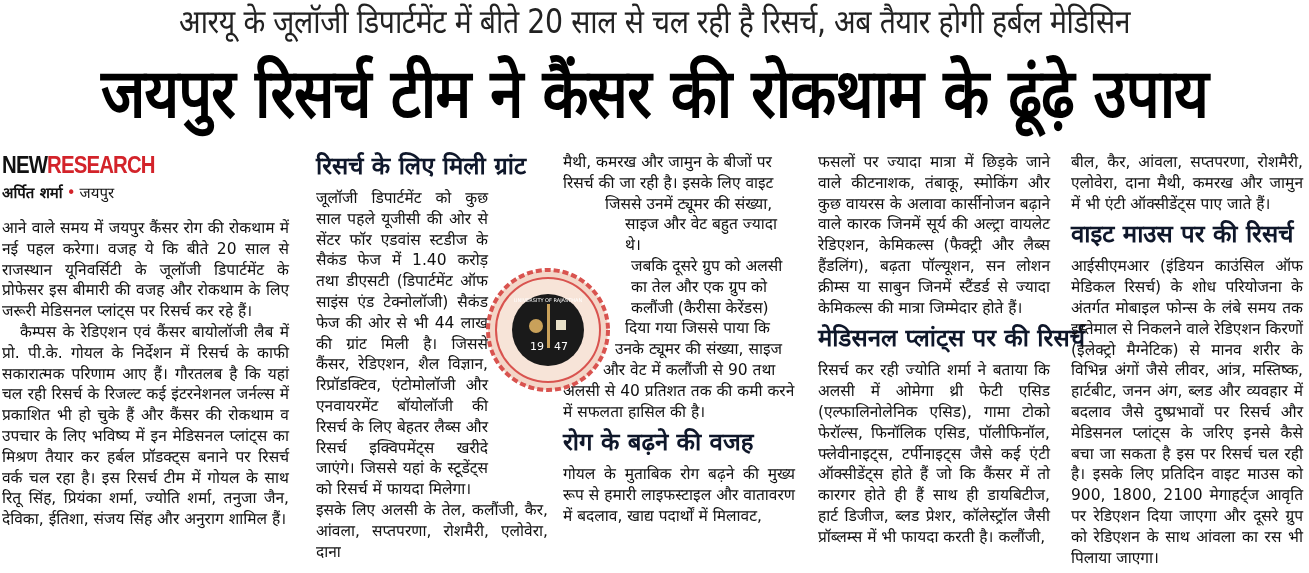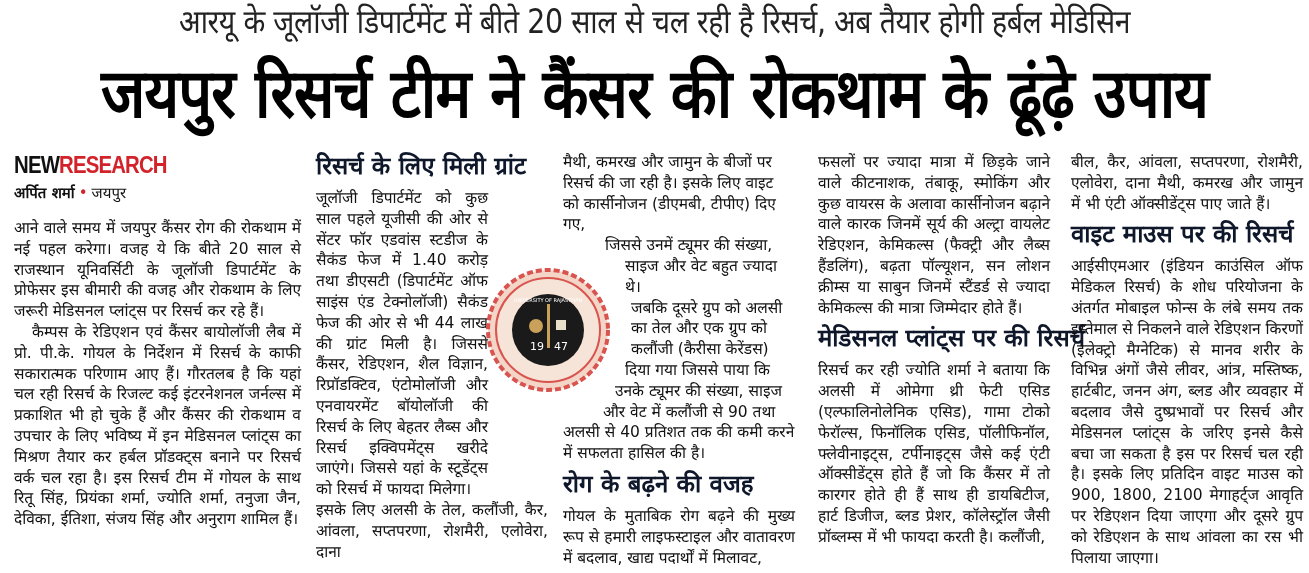--- a/index.html
+++ b/index.html
@@ -2,21 +2,21 @@
 <html><head>
 <meta charset="utf-8">
 <style>
   html, body { margin:0; padding:0; background:#ffffff; }
   body { width:1309px; height:573px; overflow:hidden; position:relative; color:#111; font-family:"DejaVu Sans", sans-serif; }
   .kicker { position:absolute; left:0; top:0; width:1309px; text-align:center; font-size:33px; line-height:44px; color:#222; letter-spacing:-0.5px; white-space:nowrap; transform:scaleX(0.86); transform-origin:center top; }
   .headline { position:absolute; left:0; top:44px; width:1309px; text-align:center; font-size:68px; font-weight:bold; line-height:100px; color:#000; white-space:nowrap; letter-spacing:-1px; transform:scaleX(0.88); transform-origin:center top; }
   .col { position:absolute; top:152px; font-size:15.5px; line-height:20.8px; color:#111; }
   .col p { margin:0; text-align:justify; }
   .col .indent { text-indent:18px; }
-  .c1 { left:14px; width:287px; }
+  .c1 { left:2px; width:287px; }
   .c2 { left:316px; width:232px; }
   .c3 { left:563px; width:232px; }
   .c4 { left:818px; width:232px; }
   .c5 { left:1071px; width:232px; }
   .tag { font-family:"Liberation Sans", sans-serif; font-weight:bold; font-size:24px; line-height:26px; letter-spacing:-1px; margin-bottom:4px; transform:scaleX(0.85); transform-origin:left top; white-space:nowrap; }
   .tag .new { color:#111; }
   .tag .research { color:#d3232a; }
   .byline { font-size:15px; line-height:22px; margin-bottom:14px; }
   .byline .author { font-weight:bold; }
   .byline .dot { color:#d3232a; margin:0 4px; }
@@ -43,21 +43,20 @@
 
 <div class="col c2">
   <div class="subhead">रिसर्च के लिए मिली ग्रांट</div>
   <p style="padding-right:60px;">जूलॉजी डिपार्टमेंट को कुछ साल पहले यूजीसी की ओर से सेंटर फॉर एडवांस स्टडीज के सैकंड फेज में 1.40 करोड़ तथा डीएसटी (डिपार्टमेंट ऑफ साइंस एंड टेक्नोलॉजी) सैकंड फेज की ओर से भी 44 लाख की ग्रांट मिली है। जिससे कैंसर, रेडिएशन, शैल विज्ञान, रिप्रॉडक्टिव, एंटोमोलॉजी और एनवायरमेंट बॉयोलॉजी की रिसर्च के लिए बेहतर लैब्स और रिसर्च इक्विपमेंट्स खरीदे जाएंगे। जिससे यहां के स्टूडेंट्स को रिसर्च में फायदा मिलेगा।</p>
   <p>इसके लिए अलसी के तेल, कलौंजी, कैर, आंवला, सप्तपरणा, रोशमैरी, एलोवेरा, दाना</p>
 </div>
 
 <div class="col c3">
   <div>मैथी, कमरख और जामुन के बीजों पर</div>
   <div>रिसर्च की जा रही है। इसके लिए वाइट</div>
-  <div>को कार्सीनोजन (डीएमबी, टीपीए) दिए गए,</div>
   <div style="padding-left:42px;">जिससे उनमें ट्यूमर की संख्या,</div>
   <div style="padding-left:62px;">साइज और वेट बहुत ज्यादा थे।</div>
   <div style="padding-left:68px;">जबकि दूसरे ग्रुप को अलसी</div>
   <div style="padding-left:68px;">का तेल और एक ग्रुप को</div>
   <div style="padding-left:68px;">कलौंजी (कैरीसा केरेंडस)</div>
   <div style="padding-left:62px;">दिया गया जिससे पाया कि</div>
   <div style="padding-left:52px;">उनके ट्यूमर की संख्या, साइज</div>
   <div style="padding-left:40px;">और वेट में कलौंजी से 90 तथा</div>
   <div>अलसी से 40 प्रतिशत तक की कमी करने</div>
   <div>में सफलता हासिल की है।</div>

